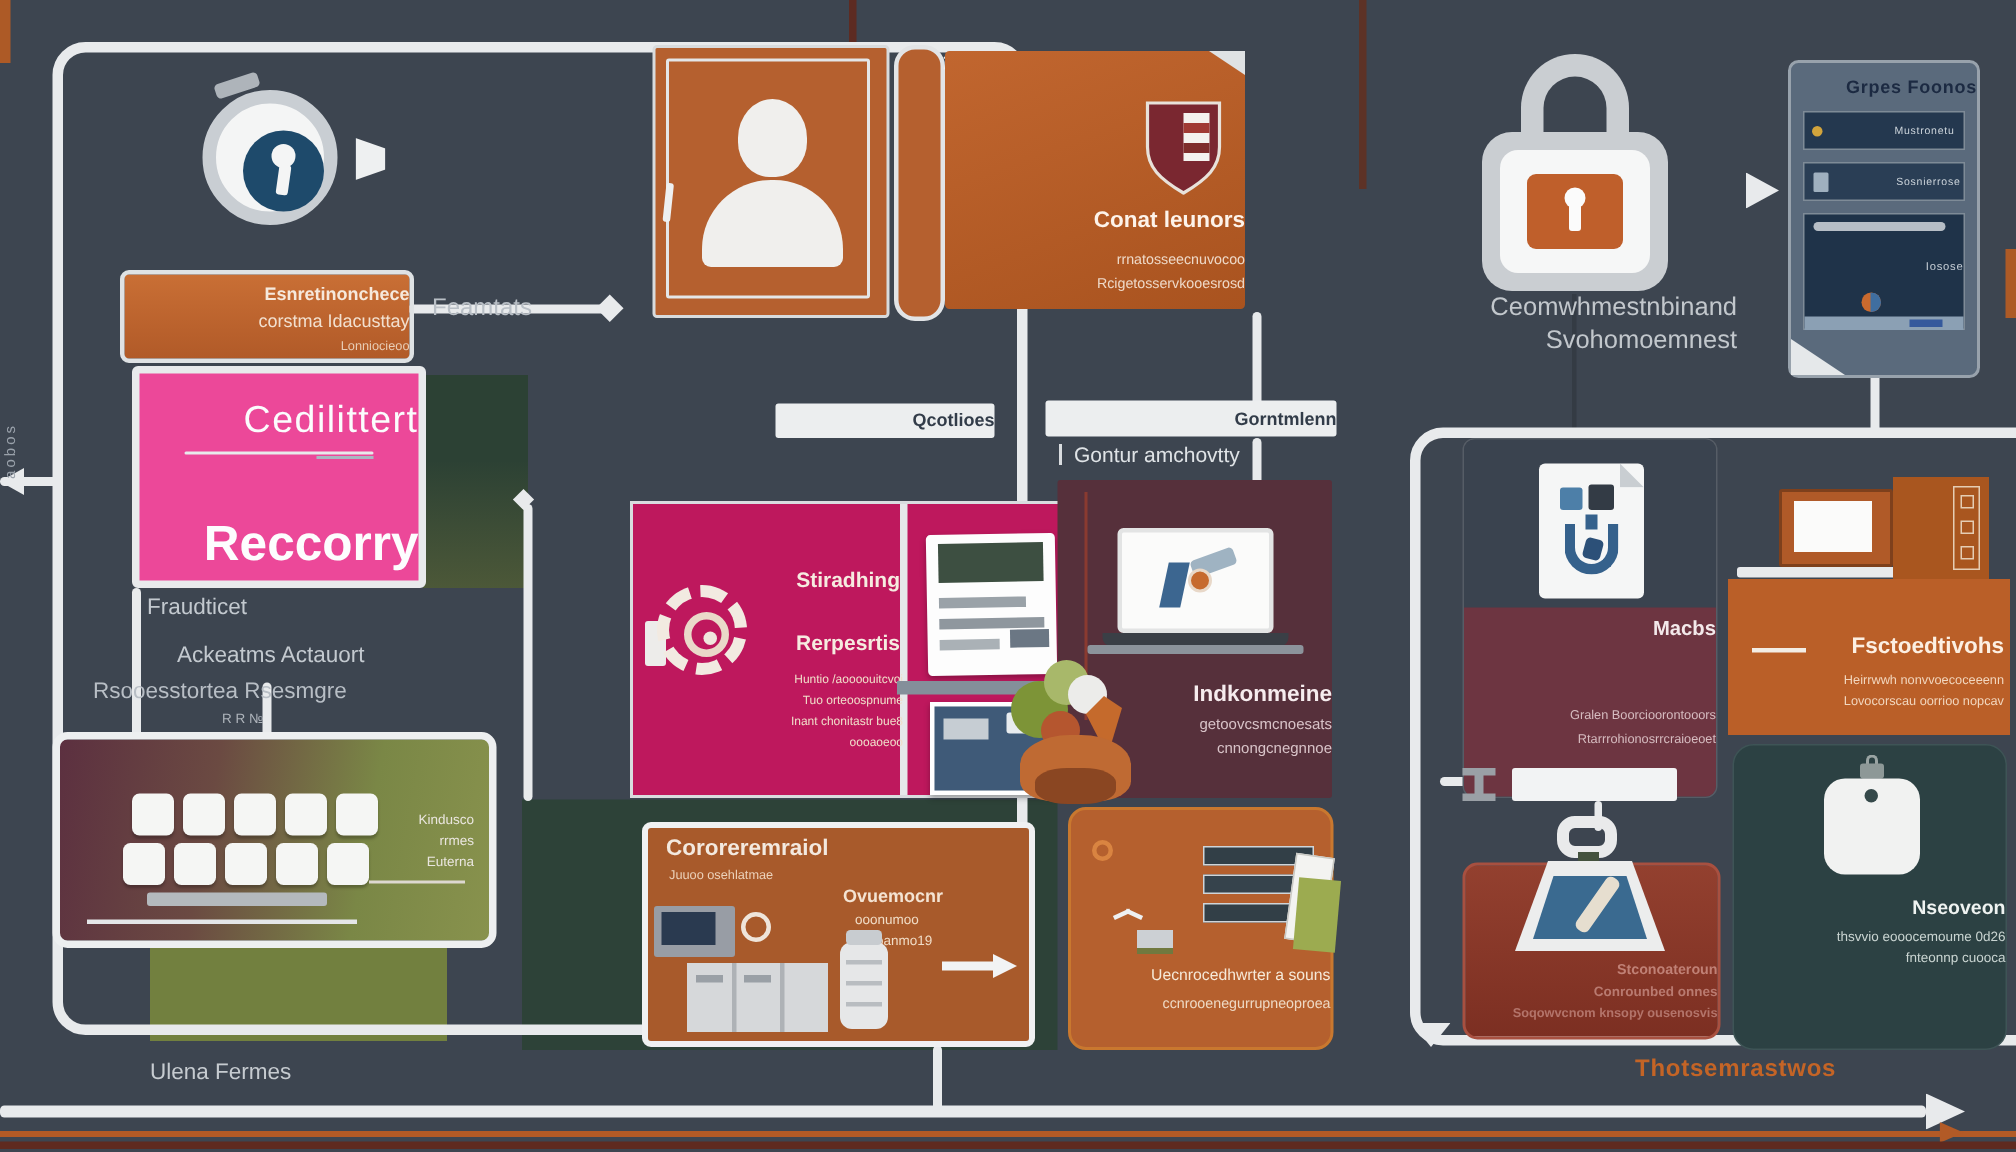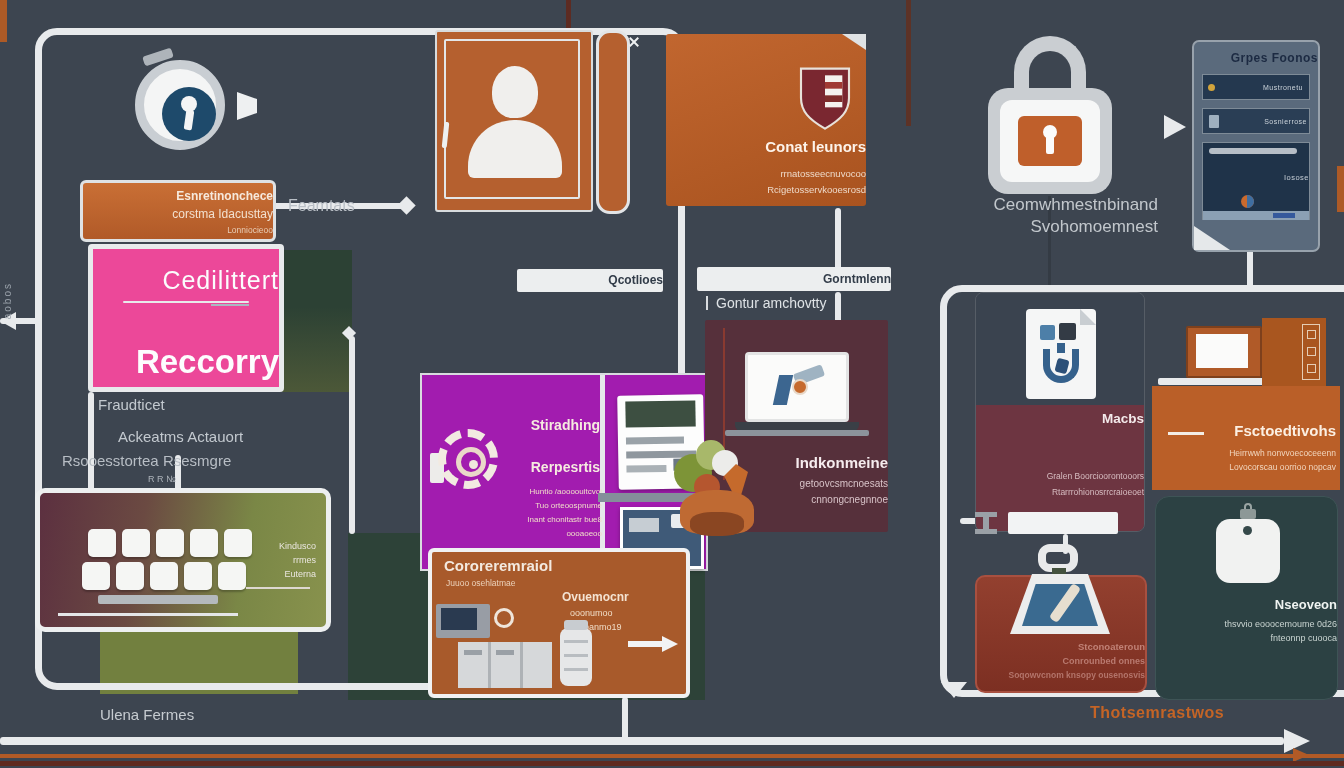--- a/index.html
+++ b/index.html
@@ -123,21 +123,21 @@
     </div>
     <div class="box" style="left:6px;top:90px;width:5px;height:26px;background:#eef0f1;border-radius:2px;transform:rotate(6deg);"></div>
   </div>
 
   <div class="box" style="left:596px;top:30px;width:34px;height:184px;background:#b5602f;border:3px solid #e2e4e6;border-radius:14px;"></div>
   <div class="box" style="left:628px;top:36px;width:12px;height:12px;">
     <div class="box" style="left:0;top:5px;width:12px;height:2px;background:#eef0f1;transform:rotate(45deg);"></div>
     <div class="box" style="left:0;top:5px;width:12px;height:2px;background:#eef0f1;transform:rotate(-45deg);"></div>
   </div>
 
-  <div class="box" style="left:666px;top:34px;width:200px;height:172px;background:linear-gradient(160deg,#c1662f,#a9531f);border-radius:3px;">
+  <div class="box" style="left:630px;top:34px;width:200px;height:172px;background:linear-gradient(160deg,#c1662f,#a9531f);border-radius:3px;">
     <div class="box" style="right:0;top:0;width:24px;height:16px;background:#dfe2e4;clip-path:polygon(0 0,100% 0,100% 100%);"></div>
     <div class="box" style="right:14px;top:32px;width:54px;height:64px;">
       <svg width="54" height="64" viewBox="0 0 40 48">
         <path d="M20 47 C8 40 2 34 2 24 L2 2 L38 2 L38 24 C38 34 32 40 20 47 Z" fill="#7a2730" stroke="#e8e2da" stroke-width="1.6"></path>
         <rect x="20" y="7" width="13" height="24" fill="#f4f2ee"></rect>
         <rect x="20" y="12" width="13" height="5" fill="#a03a34"></rect>
         <rect x="20" y="22" width="13" height="5" fill="#7e2d2b"></rect>
       </svg>
     </div>
     <div class="txt ctr b" style="left:0;top:104px;width:100%;font-size:15px;color:#fdf3ea;">Conat leunors</div>
@@ -185,21 +185,21 @@
 
   <div class="box" style="left:517px;top:269px;width:146px;height:23px;background:#eceeef;border-radius:2px;">
     <div class="txt ctr b" style="left:0;top:4px;width:100%;font-size:12px;color:#323c49;">Qcotlioes</div>
   </div>
   <div class="box" style="left:697px;top:267px;width:194px;height:24px;background:#eceeef;border-radius:2px;">
     <div class="txt ctr b" style="left:0;top:5px;width:100%;font-size:12px;color:#323c49;">Gorntmlenn</div>
   </div>
   <div class="box" style="left:706px;top:296px;width:2px;height:14px;background:#d9dcdf;"></div>
   <div class="txt" style="left:716px;top:295px;font-size:14px;color:#dfe3e6;">Gontur amchovtty</div>
 
-  <div class="box" style="left:420px;top:334px;width:288px;height:198px;background:#a21caf;border:2px solid #d9dcdf;margin-top:39px;">
+  <div class="box" style="left:420px;top:334px;width:288px;height:198px;background:#be185d;border:2px solid #d9dcdf;">
     <div class="box" style="left:178px;top:0;width:5px;height:100%;background:#e6e8ea;"></div>
     <div class="box" style="left:14px;top:52px;width:80px;height:80px;">
       <div class="box" style="left:-6px;top:26px;width:14px;height:30px;background:#edecea;border-radius:2px;"></div>
       <div class="box" style="left:2px;top:2px;width:60px;height:60px;border:8px dashed #f2eae1;border-radius:50%;"></div>
       <div class="box" style="left:20px;top:20px;width:30px;height:30px;border:5px solid #ead9c9;border-radius:50%;"></div>
       <div class="box" style="left:33px;top:33px;width:9px;height:9px;background:#f0e7dd;border-radius:50%;"></div>
     </div>
     <div class="txt ctr b" style="left:78px;top:42px;width:100px;font-size:14px;color:#f6ebe0;">Stiradhing</div>
     <div class="txt ctr b" style="left:78px;top:84px;width:100px;font-size:14px;color:#f6ebe0;">Rerpesrtis</div>
     <div class="txt ctr" style="left:64px;top:112px;width:116px;font-size:8px;color:#f0ddc9;">Huntio /aoooouitcvoi</div>
@@ -270,20 +270,37 @@
       <div class="box" style="left:4px;top:26px;width:24px;height:3px;background:#b9bdc1;"></div>
       <div class="box" style="left:4px;top:40px;width:24px;height:3px;background:#b9bdc1;"></div>
     </div>
     <div class="box" style="left:132px;top:68px;width:24px;height:10px;background:#c8ccd0;border-radius:3px;"></div>
     <div class="box" style="left:196px;top:84px;width:52px;height:16px;">
       <div class="box" style="left:0;top:5px;width:34px;height:6px;background:#f2f3f4;"></div>
       <div class="box" style="left:34px;top:0;width:16px;height:16px;background:#f2f3f4;clip-path:polygon(0 0,0 100%,100% 50%);"></div>
     </div>
   </div>
 
+  <div class="box" style="left:712px;top:538px;width:177px;height:162px;background:#b5602e;border-radius:12px;border:2px solid #c9782f;">
+    <div class="box" style="left:88px;top:24px;width:80px;height:70px;">
+      <div class="box" style="left:0;top:0;width:74px;height:13px;background:#323f47;border:1px solid #cfd5d9;"></div>
+      <div class="box" style="left:0;top:19px;width:74px;height:13px;background:#36434c;border:1px solid #cfd5d9;"></div>
+      <div class="box" style="left:0;top:38px;width:74px;height:13px;background:#323f47;border:1px solid #cfd5d9;"></div>
+    </div>
+    <div class="box" style="left:146px;top:30px;width:26px;height:58px;background:#f3f3f1;border:1px solid #c9c9c4;transform:rotate(8deg);"></div>
+    <div class="box" style="left:150px;top:46px;width:28px;height:48px;background:#9cab50;transform:rotate(5deg);"></div>
+    <div class="box" style="left:14px;top:20px;width:14px;height:14px;border:3px solid #d98441;border-radius:50%;"></div>
+    <div class="box" style="left:28px;top:64px;width:20px;height:12px;">
+      <div class="box" style="left:0;top:4px;width:12px;height:3px;background:#eef0f1;transform:rotate(-25deg);"></div>
+      <div class="box" style="left:8px;top:4px;width:12px;height:3px;background:#eef0f1;transform:rotate(25deg);"></div>
+    </div>
+    <div class="box" style="left:44px;top:80px;width:24px;height:16px;background:#ccd0d4;border-bottom:4px solid #70793f;"></div>
+    <div class="txt ctr" style="left:0;top:104px;width:100%;font-size:10.5px;color:#f6e9d8;">Uecnrocedhwrter a souns</div>
+    <div class="txt ctr" style="left:0;top:124px;width:100%;font-size:9.5px;color:#eed9c4;">ccnrooenegurrupneoproea</div>
+  </div>
 
   <div class="box" style="left:975px;top:292px;width:170px;height:240px;border-radius:8px;overflow:hidden;border:1px solid #565d66;">
     <div class="box" style="left:0;top:0;width:170px;height:112px;background:#3a434f;"></div>
     <div class="box" style="left:0;top:112px;width:170px;height:128px;background:#6d3541;"></div>
     <div class="box" style="left:50px;top:16px;width:70px;height:90px;background:#f5f6f6;border-radius:4px;">
       <div class="box" style="right:0;top:0;width:16px;height:16px;background:#c9ced2;clip-path:polygon(0 0,100% 100%,0 100%);"></div>
       <div class="box" style="left:14px;top:16px;width:15px;height:15px;background:#4d7fa8;border-radius:2px;"></div>
       <div class="box" style="left:33px;top:14px;width:17px;height:17px;background:#333b45;border-radius:2px;"></div>
       <div class="box" style="left:17px;top:40px;width:36px;height:34px;border:7px solid #35618c;border-top:none;border-radius:0 0 18px 18px;box-sizing:border-box;"></div>
       <div class="box" style="left:31px;top:34px;width:8px;height:10px;background:#35618c;"></div>

